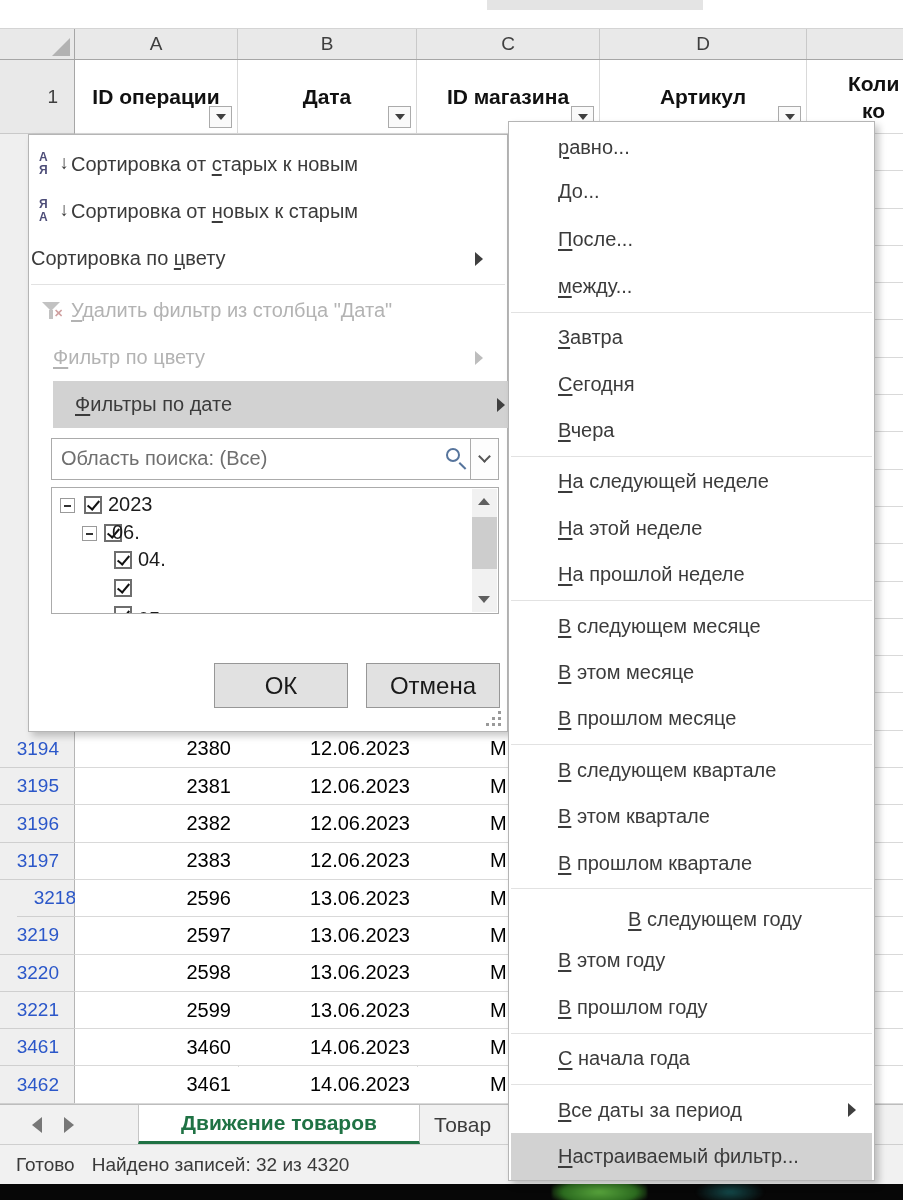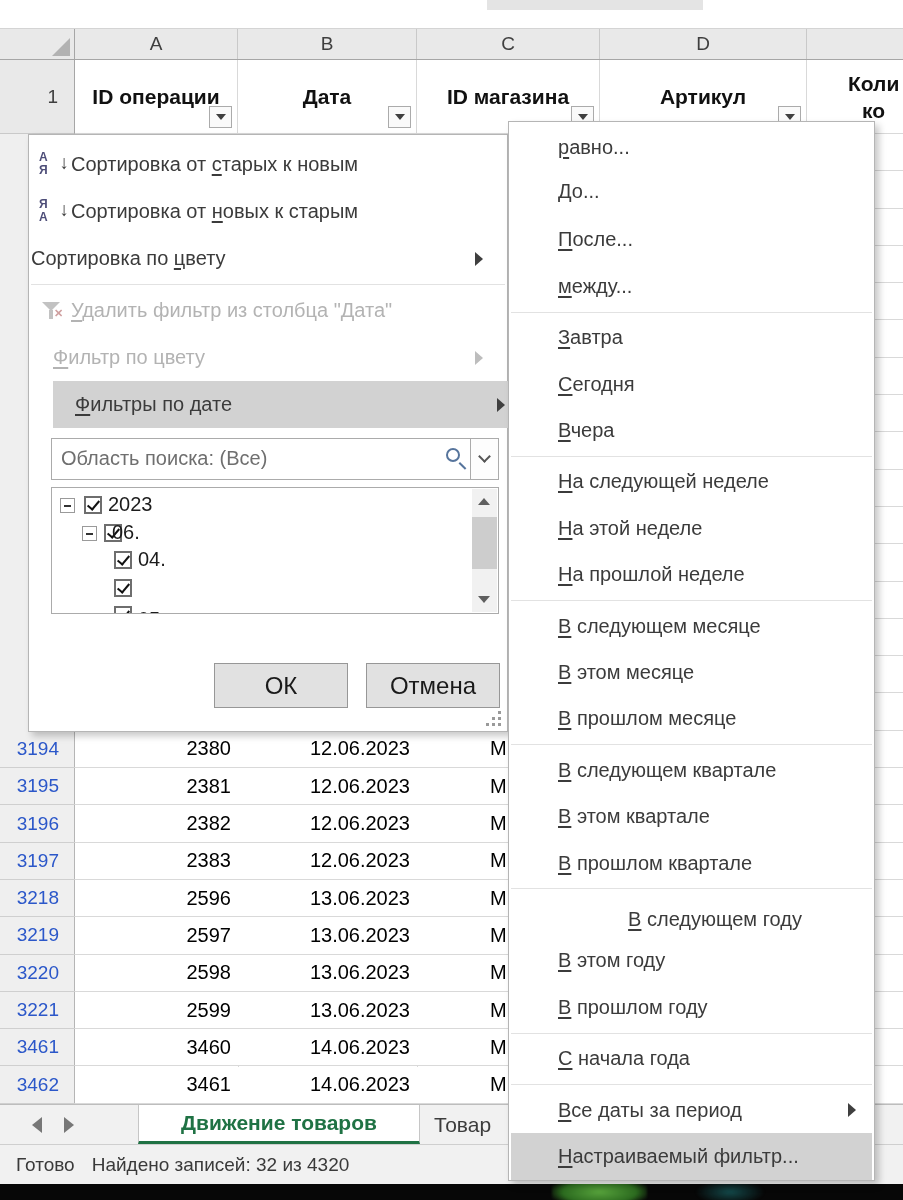--- a/index.html
+++ b/index.html
@@ -334,21 +334,21 @@
     <div class="dcell" style="left: 238px; width: 179px; top: 768.1px; height: 37.3px;">12.06.2023</div>
     <div class="dcell left" style="left: 417px; width: 183px; top: 768.1px; height: 37.3px;">М</div>
     <div class="rn" style="top: 805.4px; height: 37.3px;">3196</div>
     <div class="dcell" style="left: 75px; width: 163px; top: 805.4px; height: 37.3px;">2382</div>
     <div class="dcell" style="left: 238px; width: 179px; top: 805.4px; height: 37.3px;">12.06.2023</div>
     <div class="dcell left" style="left: 417px; width: 183px; top: 805.4px; height: 37.3px;">М</div>
     <div class="rn" style="top: 842.7px; height: 37.3px;">3197</div>
     <div class="dcell" style="left: 75px; width: 163px; top: 842.7px; height: 37.3px;">2383</div>
     <div class="dcell" style="left: 238px; width: 179px; top: 842.7px; height: 37.3px;">12.06.2023</div>
     <div class="dcell left" style="left: 417px; width: 183px; top: 842.7px; height: 37.3px;">М</div>
-    <div class="rn" style="top: 880px; height: 37.3px;">3218</div>
+    <div class="rn" style="top: 880px; height: 37.3px; margin-left: 17px;">3218</div>
     <div class="dcell" style="left: 75px; width: 163px; top: 880px; height: 37.3px; padding-left: 46px;">2596</div>
     <div class="dcell" style="left: 238px; width: 179px; top: 880px; height: 37.3px;">13.06.2023</div>
     <div class="dcell left" style="left: 417px; width: 183px; top: 880px; height: 37.3px;">М</div>
     <div class="rn" style="top: 917.3px; height: 37.3px;">3219</div>
     <div class="dcell" style="left: 75px; width: 163px; top: 917.3px; height: 37.3px;">2597</div>
     <div class="dcell" style="left: 238px; width: 179px; top: 917.3px; height: 37.3px;">13.06.2023</div>
     <div class="dcell left" style="left: 417px; width: 183px; top: 917.3px; height: 37.3px;">М</div>
     <div class="rn" style="top: 954.6px; height: 37.3px;">3220</div>
     <div class="dcell" style="left: 75px; width: 163px; top: 954.6px; height: 37.3px;">2598</div>
     <div class="dcell" style="left: 238px; width: 179px; top: 954.6px; height: 37.3px;">13.06.2023</div>

